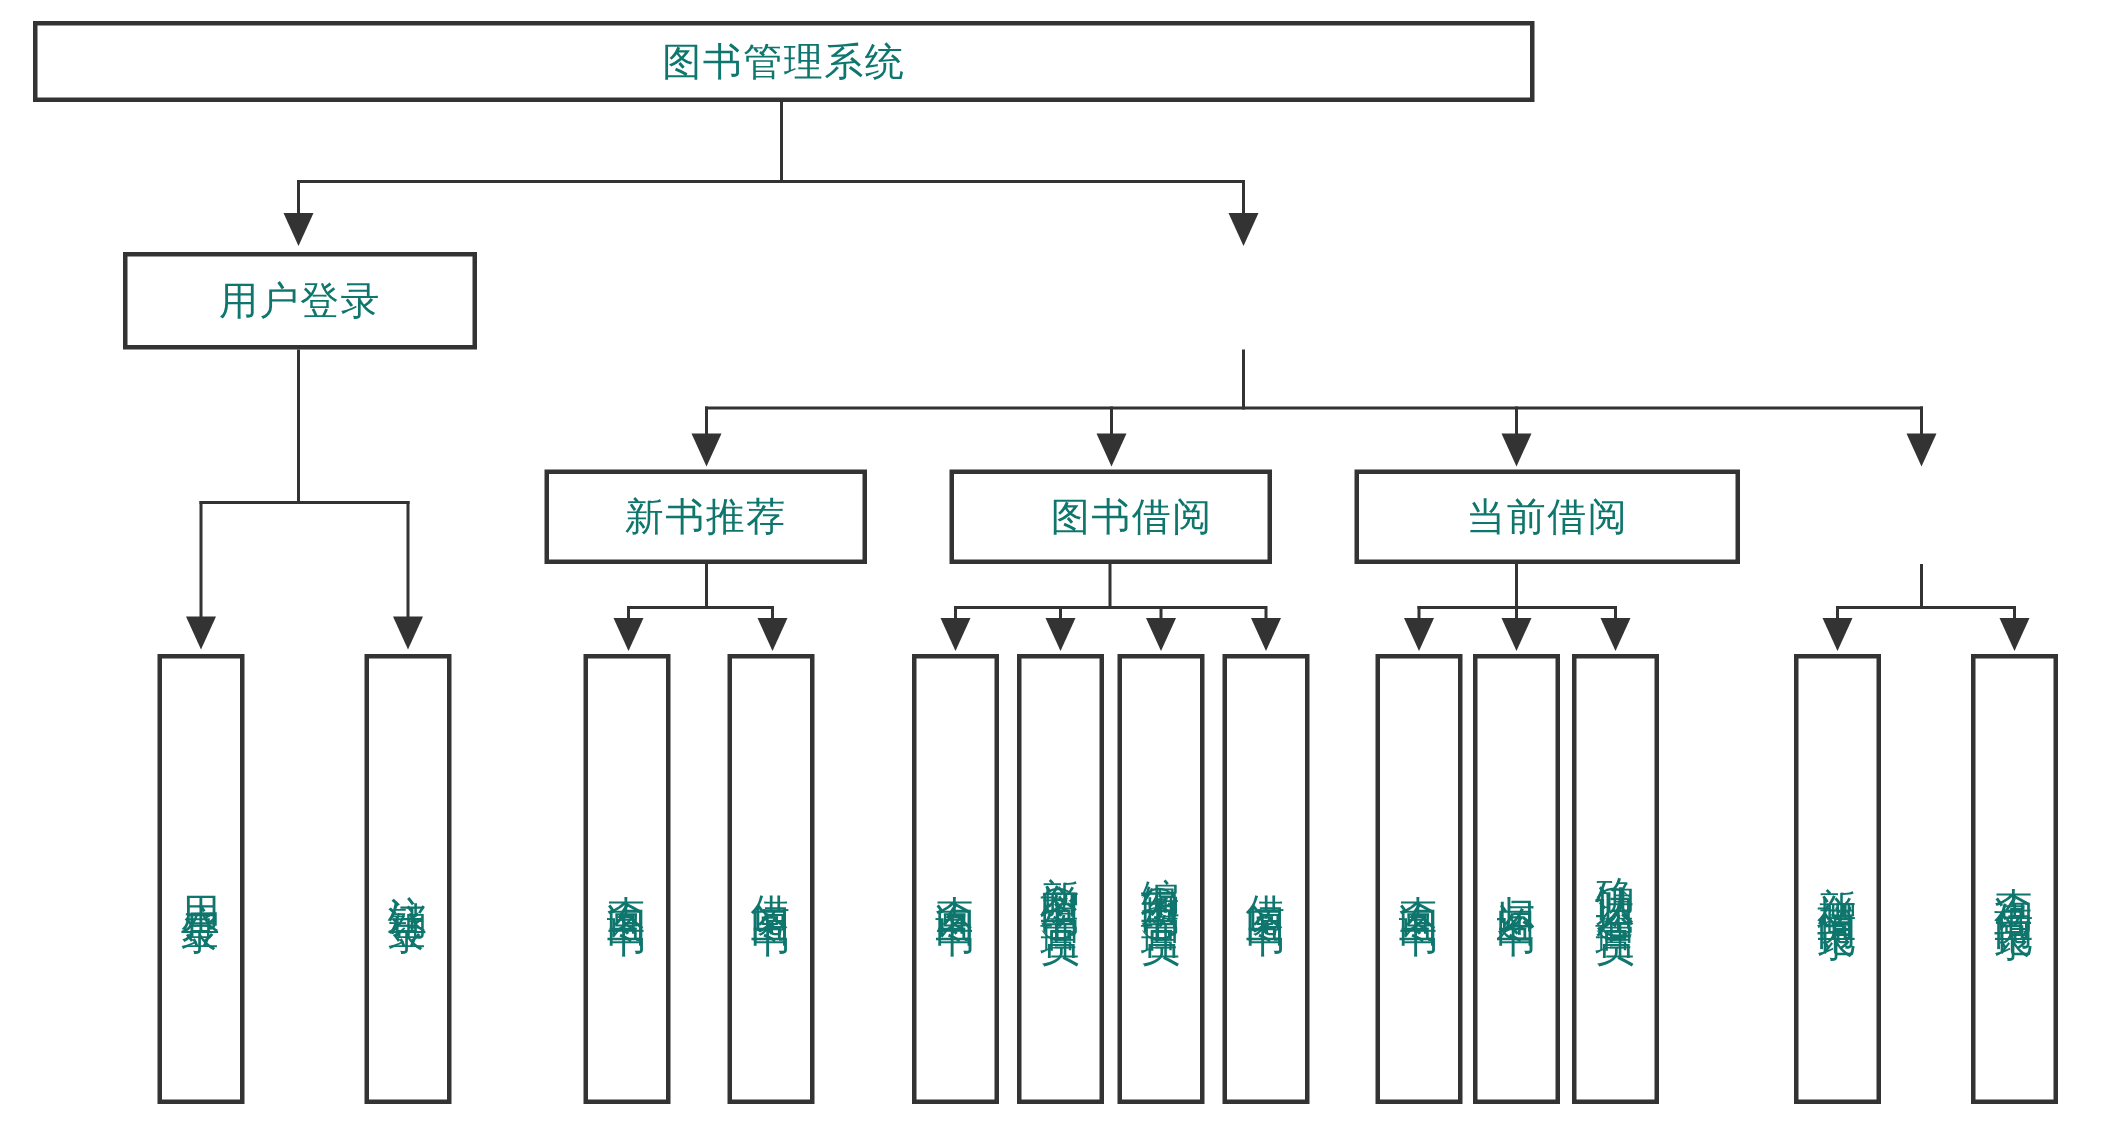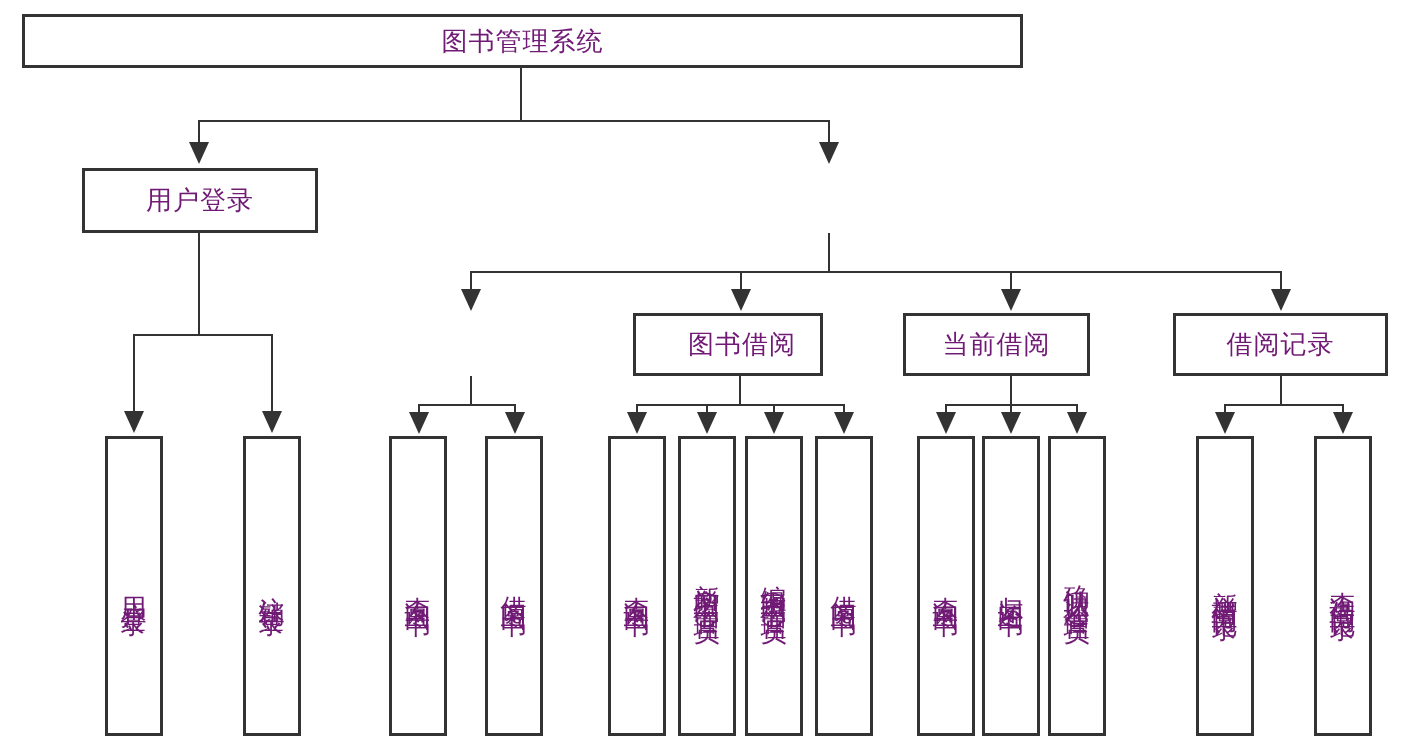--- a/index.html
+++ b/index.html
@@ -14,21 +14,21 @@
     overflow: hidden;
   }
   .node {
     position: absolute;
     border: 3px solid #333333;
     background: #ffffff;
     display: flex;
     align-items: center;
     justify-content: center;
     font-size: 26px;
-    color: #701a75;
+    color: #0f766e;
     letter-spacing: 1px;
   }
   .node.root { border-width: 3px; }
   .node.vbox span {
     writing-mode: vertical-rl;
     text-orientation: mixed;
     letter-spacing: 5px;
     line-height: 1;
   }
   .hline, .vline { position: absolute; background: #333333; }
@@ -78,28 +78,28 @@
   <div class="hline" style="left:470px; top:271px; width:812px; height:2px;"></div>
   <div class="vline" style="left:470px; top:271px; width:2px; height:19px;"></div>
   <div class="arrow" style="left:461px; top:289px;"></div>
   <div class="vline" style="left:740px; top:271px; width:2px; height:19px;"></div>
   <div class="arrow" style="left:731px; top:289px;"></div>
   <div class="vline" style="left:1010px; top:271px; width:2px; height:19px;"></div>
   <div class="arrow" style="left:1001px; top:289px;"></div>
   <div class="vline" style="left:1280px; top:271px; width:2px; height:19px;"></div>
   <div class="arrow" style="left:1271px; top:289px;"></div>
 
-  <div class="node" style="left:633px; top:313px; width:190px; height:63px;padding-left:28px;">
+  <div class="node" style="left:363px; top:313px; width:215px; height:63px;">
+    <span>新书推荐</span>
+  </div>
+  <div class="node" style="left:633px; top:313px; width:215px; height:63px;padding-left:28px;">
     <span>图书借阅</span>
   </div>
-  <div class="node" style="left:903px; top:313px; width:187px; height:63px;text-align:right;">
+  <div class="node" style="left:903px; top:313px; width:257px; height:63px;text-align:right;">
     <span>当前借阅</span>
-  </div>
-  <div class="node" style="left:1173px; top:313px; width:215px; height:63px;">
-    <span>借阅记录</span>
   </div>
 
   <div class="vline" style="left:470px; top:376px; width:2px; height:30px;"></div>
   <div class="hline" style="left:418px; top:404px; width:98px; height:2px;"></div>
   <div class="vline" style="left:418px; top:404px; width:2px; height:10px;"></div>
   <div class="arrow" style="left:409px; top:412px;"></div>
   <div class="vline" style="left:514px; top:404px; width:2px; height:10px;"></div>
   <div class="arrow" style="left:505px; top:412px;"></div>
 
   <div class="vline" style="left:739px; top:376px; width:2px; height:30px;"></div>

